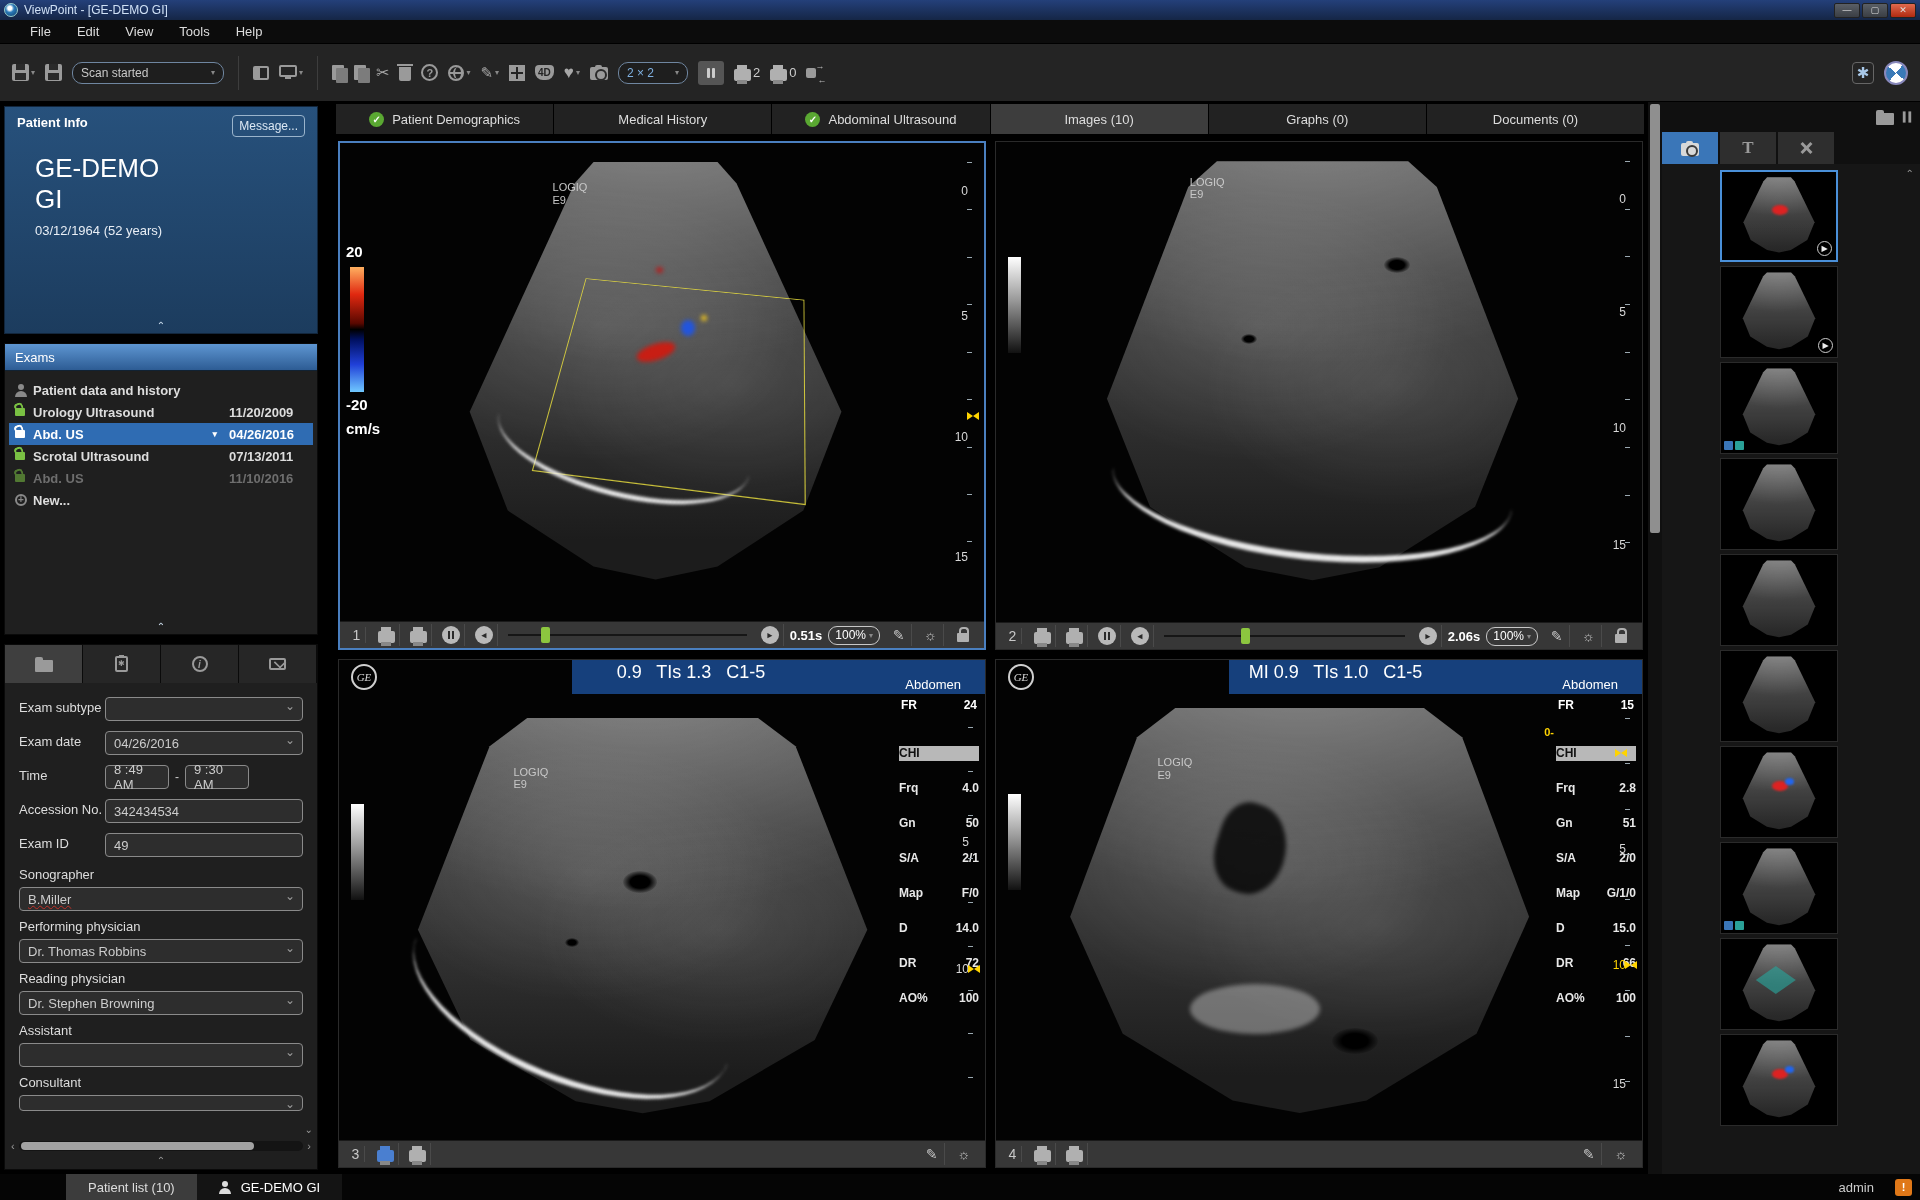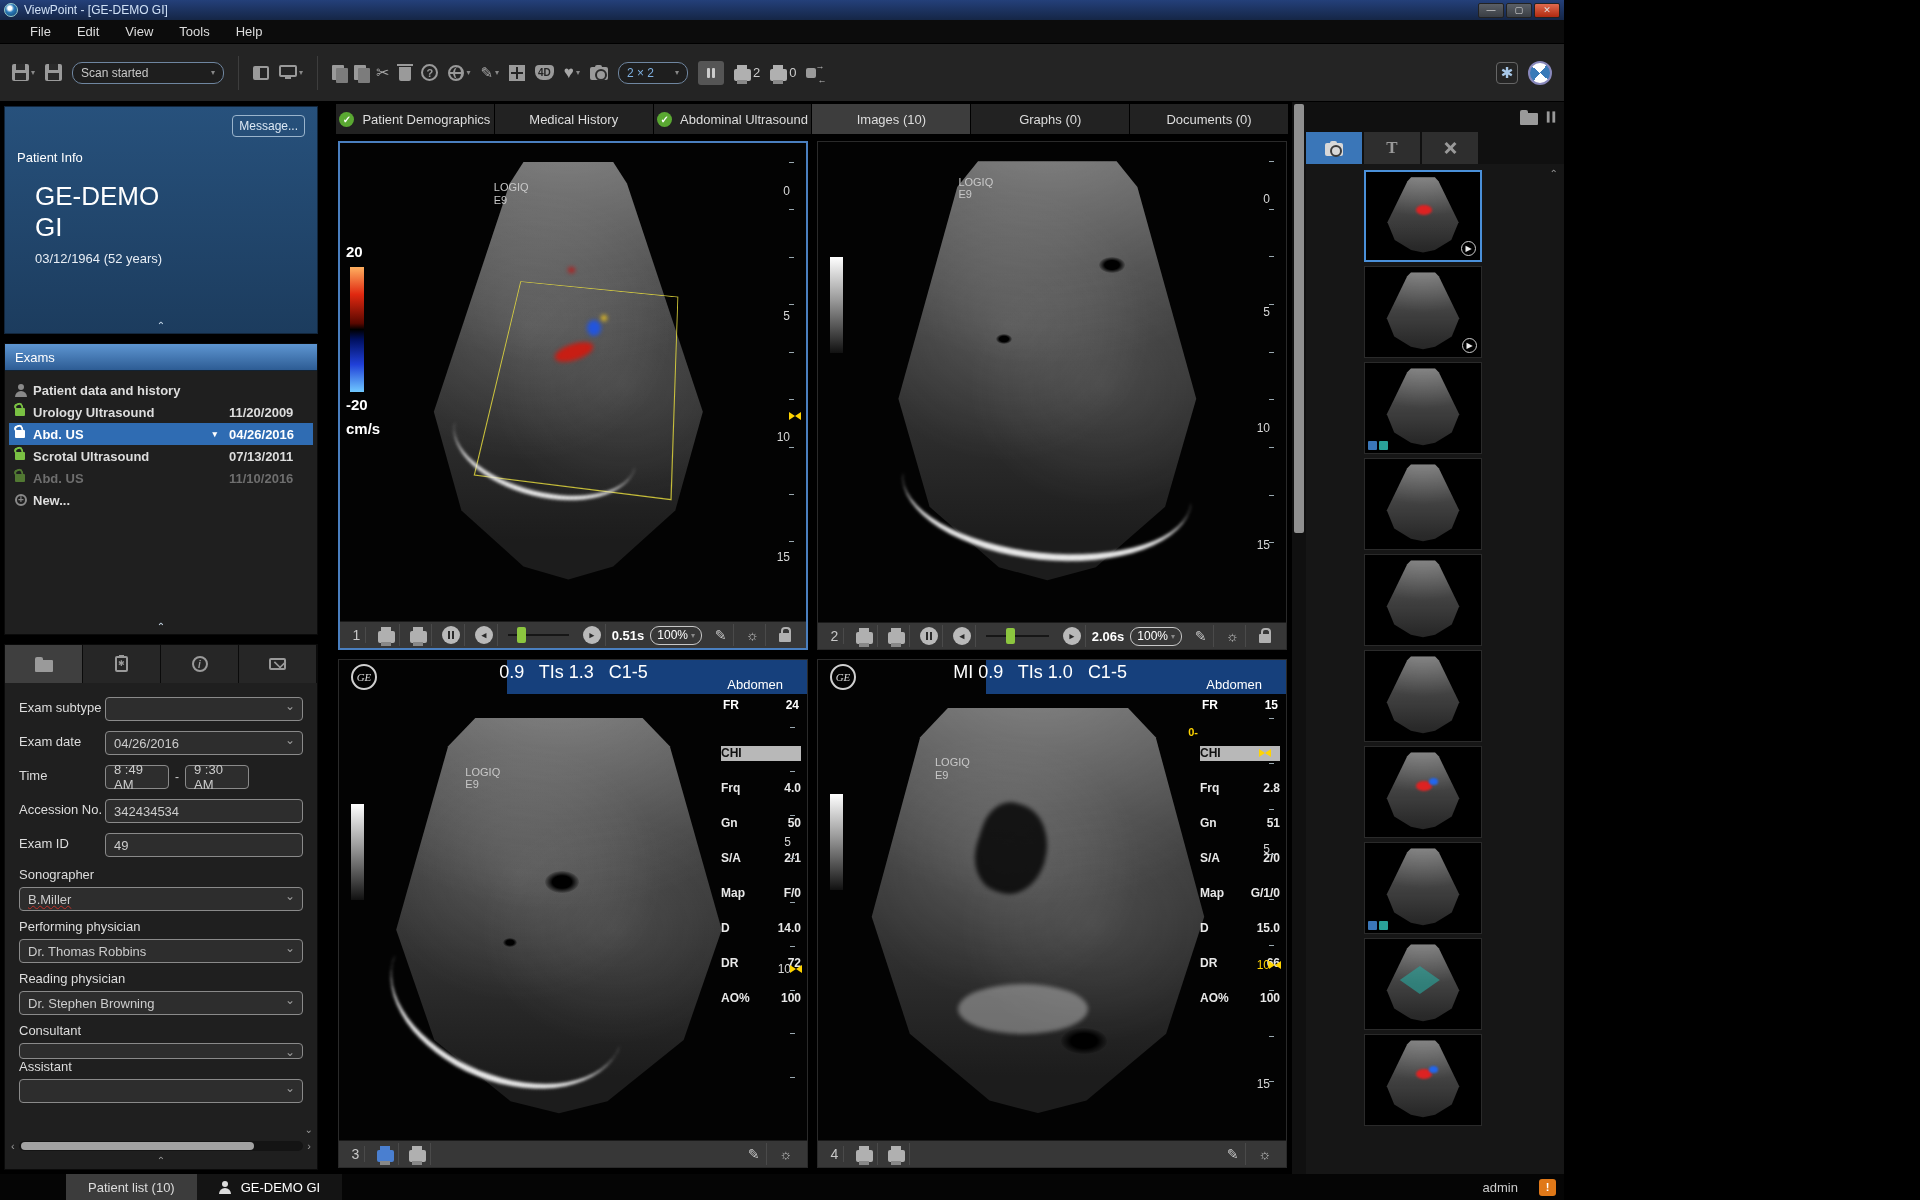--- a/index.html
+++ b/index.html
@@ -1,17 +1,17 @@
 <!DOCTYPE html>
 <html><head>
 <meta charset="utf-8">
 <style>
   html,body{margin:0;padding:0;background:#000;font-family:"Liberation Sans",sans-serif;}
   *{box-sizing:border-box;}
-  #app{position:relative;width:1564px;height:1200px;background:#a21caf;overflow:hidden;color:#ccc;font-size:12px;}
+  #app{position:relative;width:1920px;height:1200px;background:#a21caf;overflow:hidden;color:#ccc;font-size:12px;}
 
   
   .titlebar{height:20px;background:linear-gradient(#24407a,#152646);display:flex;align-items:center;padding:0 4px;color:#cfe0f5;font-size:12px;}
   .win-ico{width:14px;height:14px;border-radius:50%;background:radial-gradient(circle at 40% 35%,#fff 0 18%,#2a7ab8 40%,#0d3a66 100%);margin-right:6px;border:1px solid #9cc;}
   .titlebar .title{flex:1;}
   .winbtn{width:26px;height:15px;margin-left:2px;display:flex;align-items:center;justify-content:center;font-size:9px;color:#ddd;background:linear-gradient(#5a5f66,#3a3e44);border:1px solid #222;border-radius:2px;}
   .winbtn.close{background:linear-gradient(#e06a4e,#b02a10);}
 
   
   .menubar{height:24px;background:#0c0c0c;display:flex;align-items:center;gap:2px;padding-left:18px;border-bottom:1px solid #000;}
@@ -66,21 +66,21 @@
   .g-gear{width:22px;height:22px;border:1px solid #666;border-radius:4px;color:#a8c8e8;font-size:15px;display:flex;align-items:center;justify-content:center;}
   .ic-logo{width:24px;height:24px;border-radius:50%;background:conic-gradient(#fff 0 40deg,#3a7ab8 40deg 130deg,#fff 130deg 220deg,#3a7ab8 220deg 310deg,#fff 310deg);border:2px solid #88b;}
 
   
   .app-body{display:flex;height:1072px;}
 
   
   .sidebar{width:322px;display:flex;flex-direction:column;gap:9px;padding:4px;background:#000;}
   .pi-block{height:228px;background:linear-gradient(#27517c,#1c3c5e);border:1px solid #12263c;position:relative;padding:8px 12px;}
   .pi-head{display:flex;justify-content:space-between;align-items:flex-start;}
-  .pi-title{font-weight:normal;color:#fff;font-size:13px;margin-top:35px;}
+  .pi-title{font-weight:bold;color:#fff;font-size:13px;}
   .btn-msg{border:1px solid #9ab4cc;border-radius:4px;color:#dce8f4;padding:3px 6px;font-size:12px;background:transparent;}
   .pi-name{margin:16px 0 0 18px;color:#fff;font-size:26px;line-height:1.2;}
   .pi-dob{margin:8px 0 0 18px;color:#e8eef5;font-size:13px;}
   .collapse{position:absolute;bottom:2px;left:50%;transform:translateX(-50%);color:#cfe0f0;font-size:10px;}
 
   .exams-block{height:292px;background:#1f1f1f;border:1px solid #0a0a0a;position:relative;}
   .exams-head{height:27px;background:linear-gradient(#5e96d2,#2d5c94);color:#fff;font-size:13px;display:flex;align-items:center;padding:0 10px;border-bottom:1px solid #123;}
   .exam-list{padding:8px 4px;}
   .exam-row{display:flex;align-items:center;height:22px;padding:0 6px;gap:8px;color:#ddd;font-weight:bold;font-size:13px;}
   .exam-row .lab{flex:1;display:flex;align-items:center;gap:4px;}
@@ -466,29 +466,29 @@
             <span class="sel">
                 <span>Dr. Thomas Robbins</span>
               </span>
           </div>
           <div class="fgroup">
             <div class="glabel">Reading physician</div>
             <span class="sel">
                 <span>Dr. Stephen Browning</span>
               </span>
           </div>
+          <div class="fgroup">
+            <div class="glabel">Assistant</div>
+            <span class="sel">
+                <span></span>
+              </span>
+          </div>
           <div class="fgroup" style="margin-bottom:0;">
             <div class="glabel">Consultant</div>
             <span class="sel" style="height:16px;">
-                <span></span>
-              </span>
-          </div>
-          <div class="fgroup">
-            <div class="glabel">Assistant</div>
-            <span class="sel">
                 <span></span>
               </span>
           </div>
         </div>
         <span class="vchev">⌄</span>
         <div class="hscroll">
           <span class="hs-arrow">‹</span>
           <span class="hs-track">
               <span class="hs-thumb"></span>
             </span>

